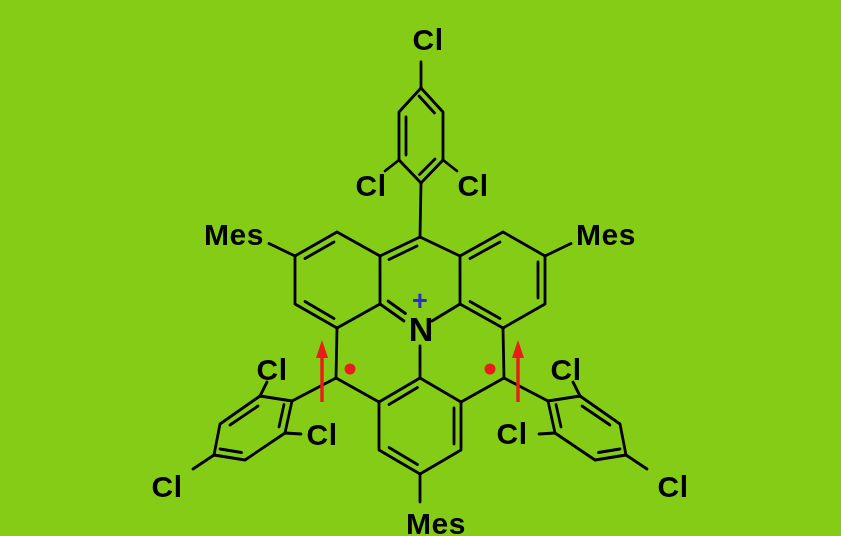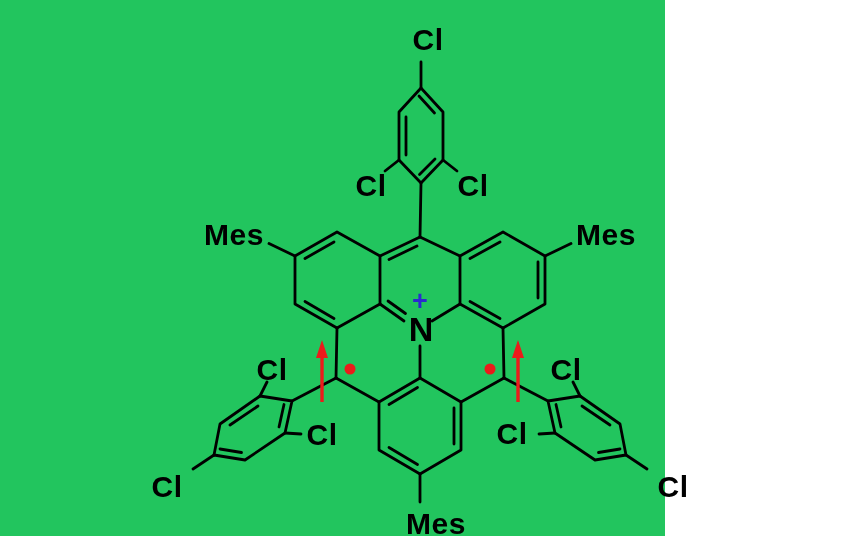--- a/index.html
+++ b/index.html
@@ -6,23 +6,23 @@
     margin: 0;
     padding: 0;
     background: #ffffff;
     width: 841px;
     height: 536px;
     overflow: hidden;
     font-family: "Liberation Sans", sans-serif;
   }
   .canvas-wrap {
     position: relative;
-    width: 665px;
+    width: 841px;
     height: 536px;
-    background: #22c55e;
+    background: #84cc16;
     text-align: center;
   }
   svg { display: block; }
   .bond {
     stroke: #000000;
     stroke-width: 2.8;
     fill: none;
     stroke-linecap: round;
     stroke-linejoin: round;
   }

